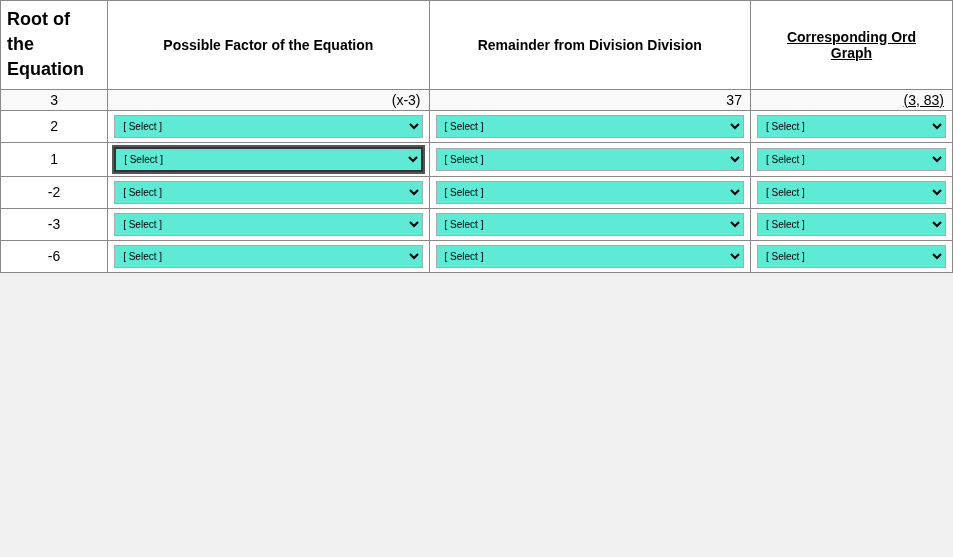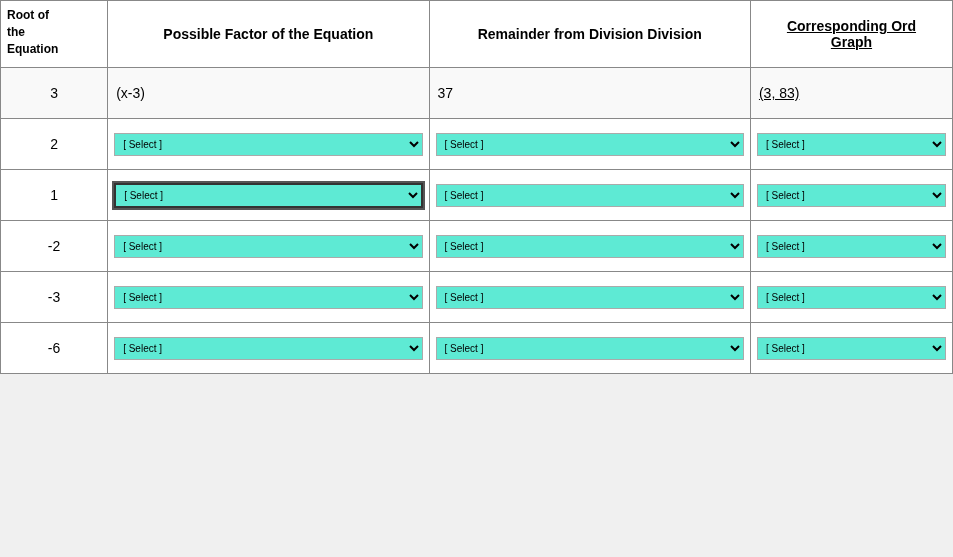--- a/index.html
+++ b/index.html
@@ -23,21 +23,21 @@
     }
 
     table {
       width: 100%;
       border-collapse: collapse;
       border: 1.5px solid #888;
     }
 
     th, td {
       border: 1.5px solid #888;
-      padding: 17px 8px;
+      padding: 2px 8px;
       vertical-align: middle;
     }
 
     th {
       background: #fff;
       font-weight: bold;
       text-align: center;
       font-size: 14px;
     }
 
@@ -59,21 +59,21 @@
     .col-graph {
       width: 198px;
       text-align: center;
       text-decoration: underline;
     }
 
     .header-root {
       text-align: left;
       vertical-align: top;
       font-weight: bold;
-      font-size: 12px;
+      font-size: 18px;
       line-height: 1.4;
       padding: 6px 6px;
     }
 
     select {
       width: 100%;
       padding: 4px 4px;
       font-size: 10px;
       border: 1px solid #aaa;
       background: #5eead4;
@@ -94,21 +94,21 @@
       background: #f9f9f9;
     }
 
     td.root-cell {
       text-align: center;
       font-weight: normal;
       font-size: 14px;
     }
 
     td.static-val {
-      text-align: left;
+      text-align: right;
       font-size: 14px;
     }
   </style>
 </head>
 <body>
 
 <div class="table-container">
   <table>
     <thead>
       <tr>

